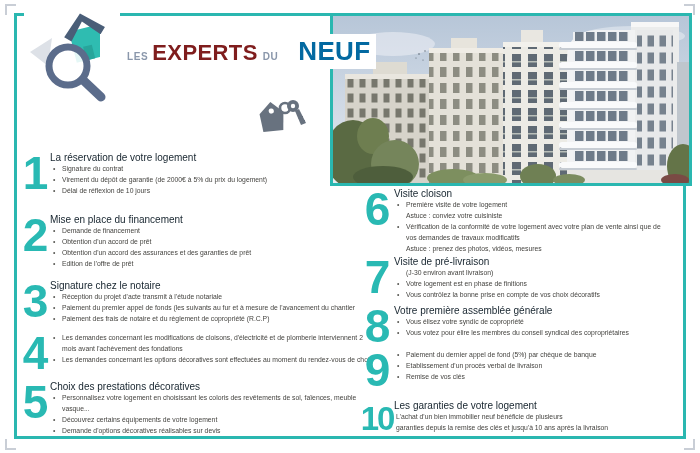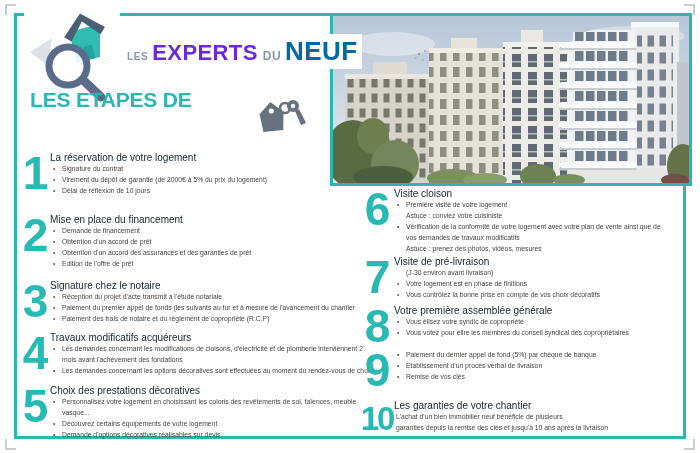--- a/index.html
+++ b/index.html
@@ -14,22 +14,22 @@
   .crop.bl{left:5px;bottom:3px;border-bottom-width:2px;border-left-width:2px;}
   .crop.br{right:5px;bottom:3px;border-bottom-width:2px;border-right-width:2px;}
   
   .frame{position:absolute;left:14px;top:13px;width:672px;height:426px;
     border:3px solid #2ab7b0;box-sizing:border-box;}
   
   .logo-badge{position:absolute;left:24px;top:10px;width:96px;height:92px;background:#fff;}
   .logo-text{position:absolute;left:100px;top:34px;display:flex;align-items:baseline;
     background:#fff;padding:2px 5px;white-space:nowrap;}
   .logo-les{font-size:10px;font-weight:bold;color:#8a97ab;letter-spacing:.6px;margin-right:4px;margin-left:22px;}
-  .logo-experts{font-size:22px;font-weight:bold;color:#6d28d9;letter-spacing:.4px;margin-right:5px;}
-  .logo-du{font-size:12px;font-weight:bold;color:#8a97ab;letter-spacing:.5px;margin-right:4px;text-align:right;}
+  .logo-experts{font-size:22px;font-weight:bold;color:#7f1d1d;letter-spacing:.4px;margin-right:5px;}
+  .logo-du{font-size:10px;font-weight:bold;color:#8a97ab;letter-spacing:.5px;margin-right:20px;text-align:right;}
   .logo-neuf{font-size:26px;font-weight:bold;color:#0369a1;letter-spacing:.4px;}
   
   .title{position:absolute;left:30px;top:84px;font-size:21px;font-weight:bold;
     color:#2ab7b0;line-height:31px;letter-spacing:-0.2px;white-space:nowrap;}
   .keys{position:absolute;left:250px;top:96px;}
   
   .photo{position:absolute;left:330px;top:13px;width:362px;height:173px;
     border:3px solid #2ab7b0;box-sizing:border-box;overflow:hidden;background:#c9d4e0;}
   
   .col{position:absolute;}
@@ -176,21 +176,20 @@
   </svg>
 </div>
 <div class="logo-text">
   <span class="logo-les">LES</span>
   <span class="logo-experts">EXPERTS</span>
   <span class="logo-du">DU</span>
   <span class="logo-neuf">NEUF</span>
 </div>
 
 <div class="title">
-  <div>LES ETAPES DE</div>
 </div>
 
 <div class="keys">
   <svg width="56" height="44" viewBox="0 0 56 44">
     <g transform="rotate(-6 22 22)">
       <path d="M10,17 L22,6 L34,17 L32,35 L12,35 Z" fill="#68727f"></path>
       <circle cx="22" cy="15" r="2.6" fill="#fff"></circle>
     </g>
     <circle cx="35" cy="12" r="5" fill="none" stroke="#68727f" stroke-width="2.6"></circle>
     <circle cx="43" cy="10" r="6" fill="#68727f"></circle>
@@ -235,21 +234,20 @@
           <div class="item bullet"><span class="marker">•</span><span>Réception du projet d'acte transmit à l'étude notariale</span></div>
           <div class="item bullet"><span class="marker">•</span><span>Paiement du premier appel de fonds (les suivants au fur et à mesure de l'avancement du chantier</span></div>
           <div class="item bullet"><span class="marker">•</span><span>Paiement des frais de notaire et du règlement de copropriété (R.C.P)</span></div>
         </div>
     </div>
   </div>
 
   <div class="step">
     <div class="num">4</div>
     <div class="body-cell">
-      <div class="heading">Travaux modificatifs acquéreurs</div>
       <div class="items">
           <div class="item bullet"><span class="marker">•</span><span>Les demandes concernant les modifications de cloisons, d'électricité et de plomberie interviennent 2 mois avant l'achèvement des fondations</span></div>
           <div class="item bullet"><span class="marker">•</span><span>Les demandes concernant les options décoratives sont effectuées au moment du rendez-vous de choix</span></div>
         </div>
     </div>
   </div>
 
   <div class="step">
     <div class="num">5</div>
     <div class="body-cell">
@@ -306,20 +304,20 @@
           <div class="item bullet"><span class="marker">•</span><span>Paiement du dernier appel de fond (5%) par chèque de banque</span></div>
           <div class="item bullet"><span class="marker">•</span><span>Etablissement d'un procès verbal de livraison</span></div>
           <div class="item bullet"><span class="marker">•</span><span>Remise de vos clés</span></div>
         </div>
     </div>
   </div>
 
   <div class="step">
     <div class="num two">10</div>
     <div class="body-cell">
-      <div class="heading">Les garanties de votre chantier</div>
+      <div class="heading">Les garanties de votre logement</div>
       <div class="items">
           <div class="item plain"><span>L'achat d'un bien immobilier neuf bénéficie de plusieurs</span></div>
           <div class="item plain"><span>garanties depuis la remise des clés et jusqu'à 10 ans après la livraison</span></div>
         </div>
     </div>
   </div>
 </div>
 
 </body></html>

